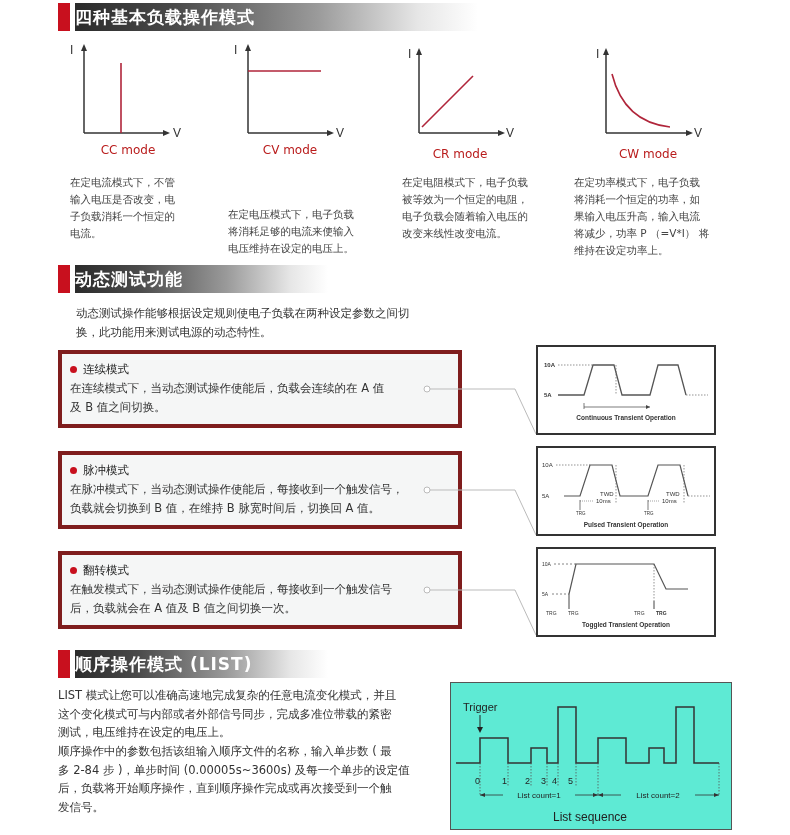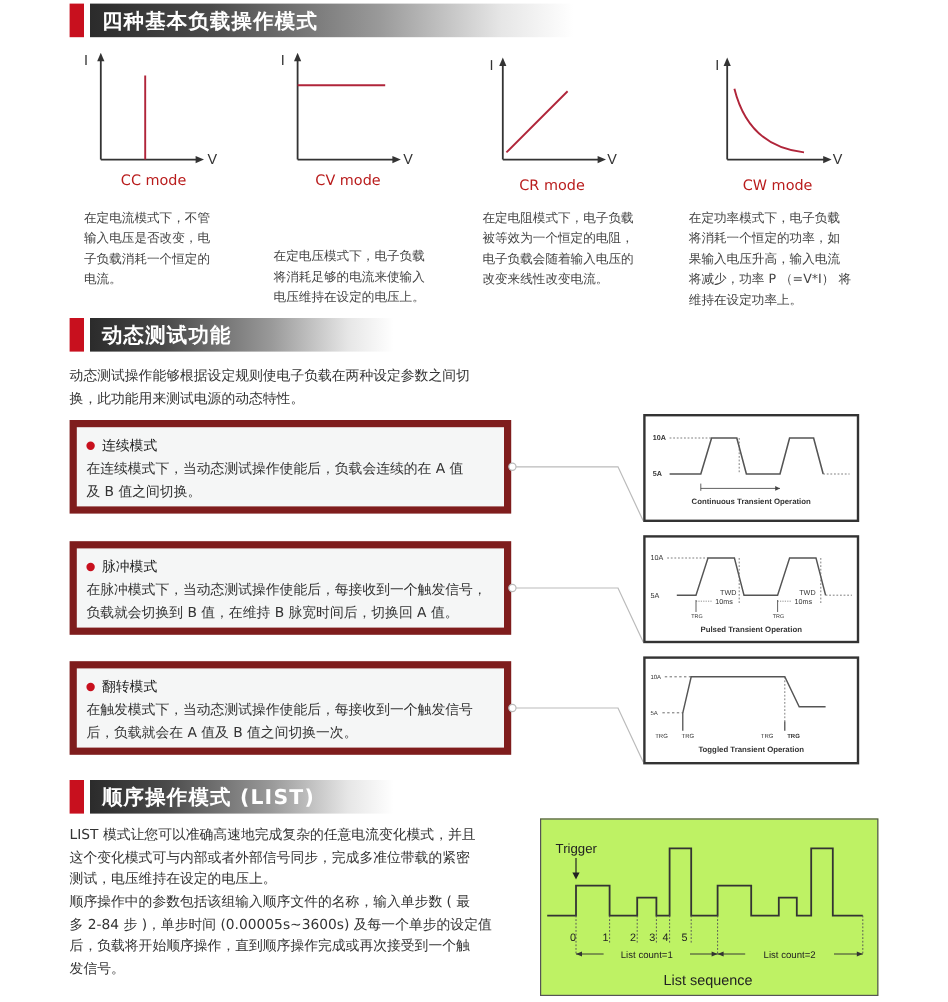--- a/index.html
+++ b/index.html
@@ -1,25 +1,25 @@
 <!DOCTYPE html>
 <html><head>
 <meta charset="utf-8">
 <style>
   html,body{margin:0;padding:0;background:#fff;}
   body{width:790px;height:835px;position:relative;overflow:hidden;font-family:"DejaVu Sans","Liberation Sans",sans-serif;color:#333;}
   .abs{position:absolute;}
   .sec-head{position:absolute;left:58px;height:28px;width:420px;display:flex;align-items:center;}
   .sec-head .red{width:12px;height:28px;background:#c8101e;}
   .sec-head .bar{height:28px;flex:1;margin-left:5px;background:linear-gradient(to right,#2b2b2b 0%,#4a4a4a 25%,#9a9a9a 60%,#e6e6e6 85%,#ffffff 100%);display:flex;align-items:center;}
-  .sec-head .title{color:#fff;font-weight:bold;font-size:17px;padding-left:10px;letter-spacing:1px;}
+  .sec-head .title{color:#fff;font-weight:bold;font-size:17px;letter-spacing:1px;}
   .mode-label{position:absolute;font-size:12px;color:#b91c1c;text-align:center;width:100px;}
   .desc{position:absolute;font-size:10.5px;line-height:17px;color:#444;}
   .para{position:absolute;font-size:11.5px;line-height:18.5px;color:#333;}
-  .box{position:absolute;left:58px;width:368px;height:78px;border:6px solid #7f1d1d;background:#f5f6f6;box-sizing:border-box;padding:8px 8px;}
+  .box{position:absolute;left:58px;width:404px;height:78px;border:4px solid #7f1d1d;background:#f5f6f6;box-sizing:border-box;padding:8px 8px;}
   .box .bt{font-size:11.5px;color:#222;display:flex;align-items:center;}
   .box .dot{width:7px;height:7px;border-radius:50%;background:#c8101e;margin-right:6px;display:inline-block;}
   .box .bd{font-size:11.5px;line-height:19px;color:#333;margin-top:2px;}
   .wave{position:absolute;left:536px;width:180px;border:2px solid #333;background:#fff;box-sizing:border-box;}
   svg text{font-family:"Liberation Sans",sans-serif;}
 </style>
 </head>
 <body>
 
 <div class="sec-head" style="top:3px;">
@@ -97,21 +97,21 @@
     <div>将减少，功率 P （=V*I） 将</div>
     <div>维持在设定功率上。</div>
 </div>
 
 <div class="sec-head" style="top:265px;width:270px;">
   <div class="red"></div>
   <div class="bar">
       <span class="title">动态测试功能</span>
     </div>
 </div>
-<div class="para" style="left:58px;top:304px;width:380px;">
+<div class="para" style="left:76px;top:304px;width:380px;">
   <div>动态测试操作能够根据设定规则使电子负载在两种设定参数之间切</div>
     <div>换，此功能用来测试电源的动态特性。</div>
 </div>
 
 <div class="box" style="top:350px;">
   <div class="bt">
       <span class="dot"></span>
       <span>连续模式</span>
     </div>
   <div class="bd">
@@ -218,21 +218,21 @@
     <div>这个变化模式可与内部或者外部信号同步，完成多准位带载的紧密</div>
     <div>测试，电压维持在设定的电压上。</div>
 </div>
 <div class="para" style="left:58px;top:742px;width:390px;">
   <div>顺序操作中的参数包括该组输入顺序文件的名称，输入单步数 ( 最</div>
     <div>多 2-84 步 )，单步时间 (0.00005s~3600s) 及每一个单步的设定值</div>
     <div>后，负载将开始顺序操作，直到顺序操作完成或再次接受到一个触</div>
     <div>发信号。</div>
 </div>
 
-<div class="abs" style="left:450px;top:682px;width:282px;height:148px;border:1.5px solid #555;box-sizing:border-box;background:#bef264;">
+<div class="abs" style="left:450px;top:682px;width:282px;height:148px;border:1.5px solid #555;box-sizing:border-box;background:#5eead4;">
   <svg width="279" height="145">
     <text x="12" y="28" font-size="11" fill="#222">Trigger</text>
     <line x1="29" y1="32" x2="29" y2="46" stroke="#222" stroke-width="1"></line>
     <polygon points="29,50 26,44 32,44" fill="#222"></polygon>
     <polyline points="5,80 29,80 29,55 57,55 57,80 80,80 80,65 96,65 96,80 107,80 107,24 125,24 125,80 147,80 147,55 175,55 175,80 198,80 198,65 213,65 213,80 225,80 225,24 243,24 243,80 268,80" stroke="#333" stroke-width="1.5" fill="none"></polyline>
     <g stroke="#555" stroke-width="0.8" stroke-dasharray="1.5,1.5">
       <line x1="29" y1="80" x2="29" y2="112"></line>
       <line x1="57" y1="80" x2="57" y2="104"></line>
       <line x1="80" y1="80" x2="80" y2="104"></line>
       <line x1="96" y1="80" x2="96" y2="104"></line>

